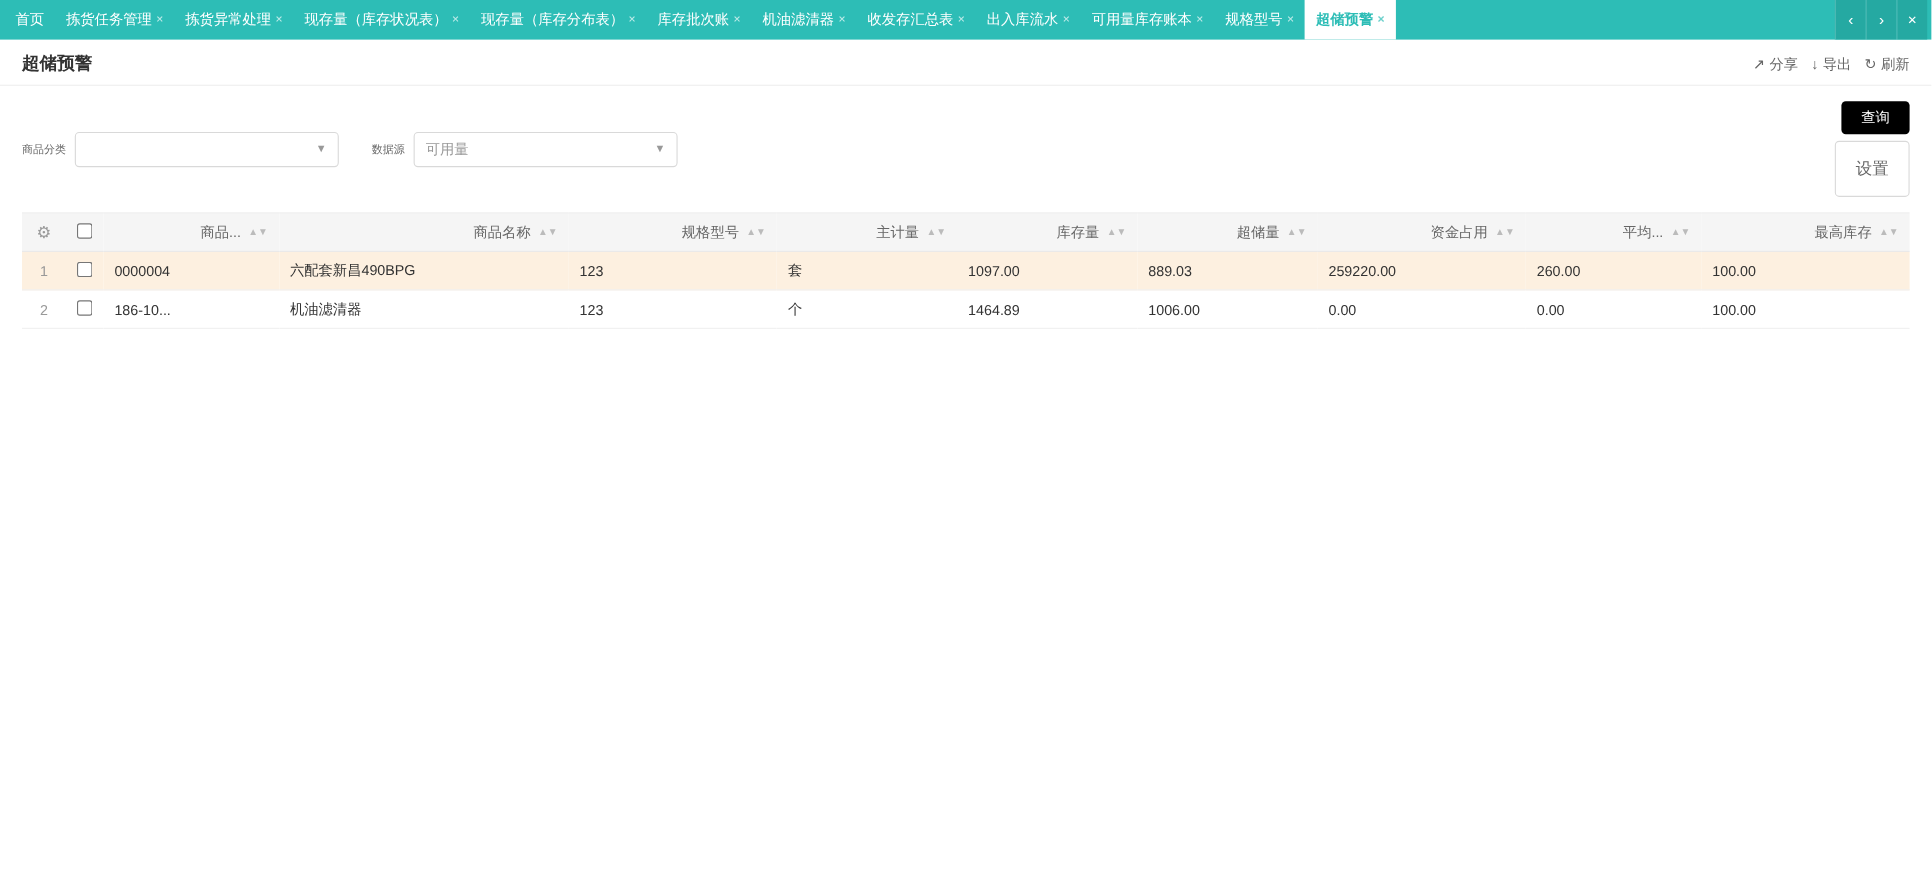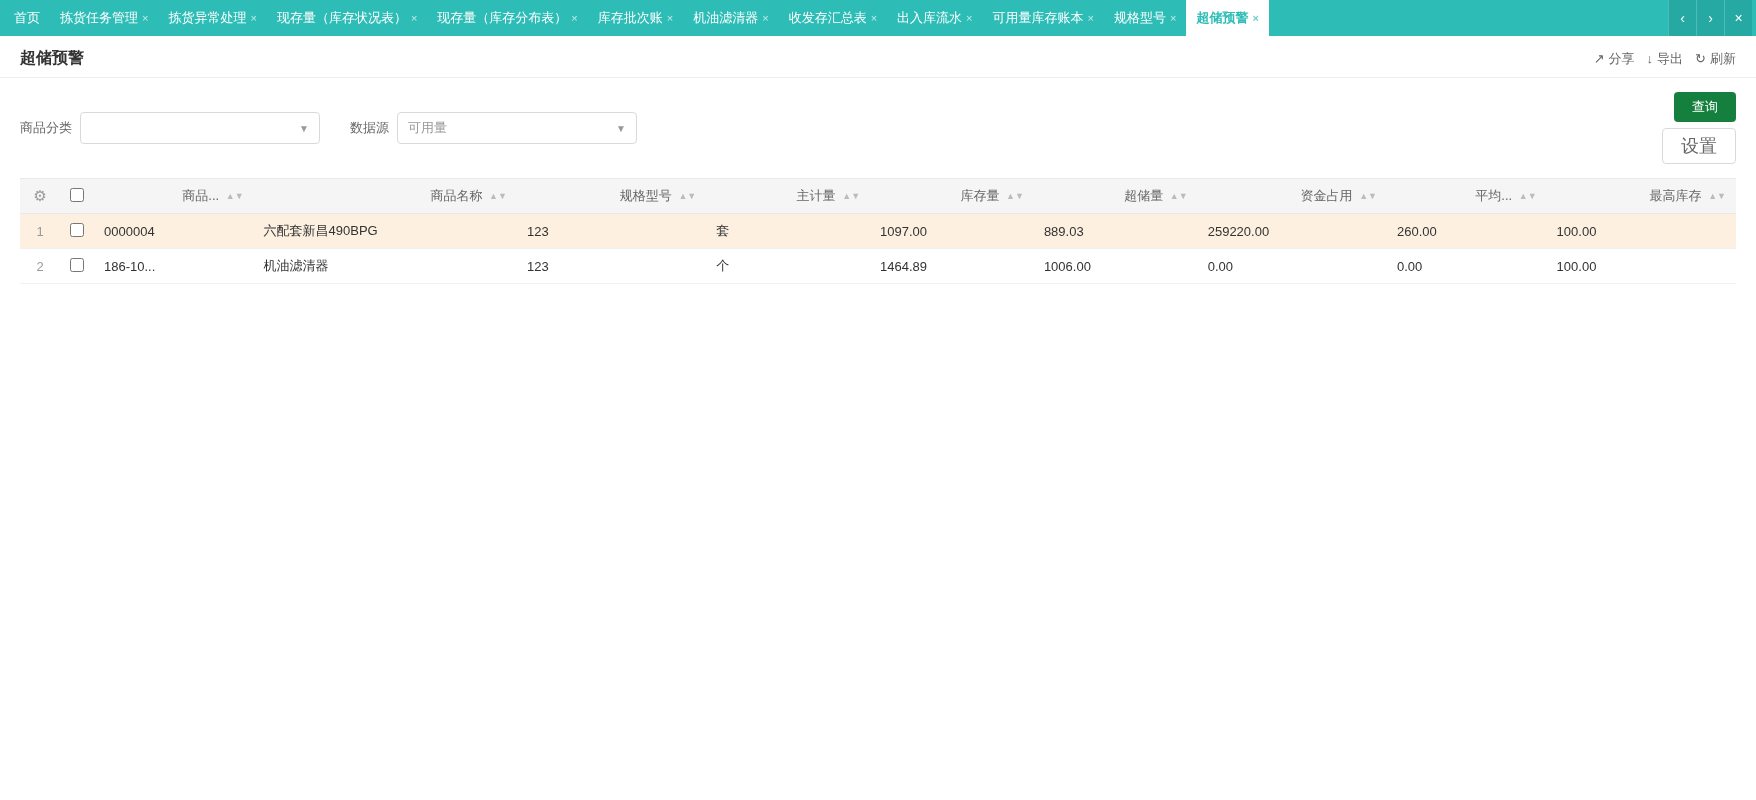--- a/index.html
+++ b/index.html
@@ -91,21 +91,21 @@
       align-items: center;
       gap: 30px;
     }
     .filter-group {
       display: flex;
       align-items: center;
       gap: 8px;
     }
     .filter-label {
       color: #666;
-      font-size: 13px;
+      font-size: 10px;
       white-space: nowrap;
       text-align: right;
     }
     .filter-select {
       width: 240px;
       height: 32px;
       border: 1px solid #d9d9d9;
       border-radius: 4px;
       padding: 0 10px;
       display: flex;
@@ -113,37 +113,37 @@
       justify-content: space-between;
       cursor: pointer;
       background: #fff;
       font-size: 13px;
       color: #999;
     }
     .filter-select .chevron { color: #999; font-size: 10px; }
 
     
     .btn-query {
-      background: #15803d;
+      background: #000000;
       color: #fff;
       border: none;
       border-radius: 4px;
       padding: 6px 18px;
       cursor: pointer;
       font-size: 13px;
       margin-left: auto;
     }
     .btn-settings {
       background: #fff;
       color: #666;
       border: 1px solid #d9d9d9;
       border-radius: 4px;
-      padding: 5px 18px;
-      cursor: pointer;
-      font-size: 18px;
+      padding: 15px 18px;
+      cursor: pointer;
+      font-size: 15px;
     }
 
     .filter-buttons {
       display: flex;
       flex-direction: column;
       gap: 6px;
       margin-left: auto;
     }
 
     

